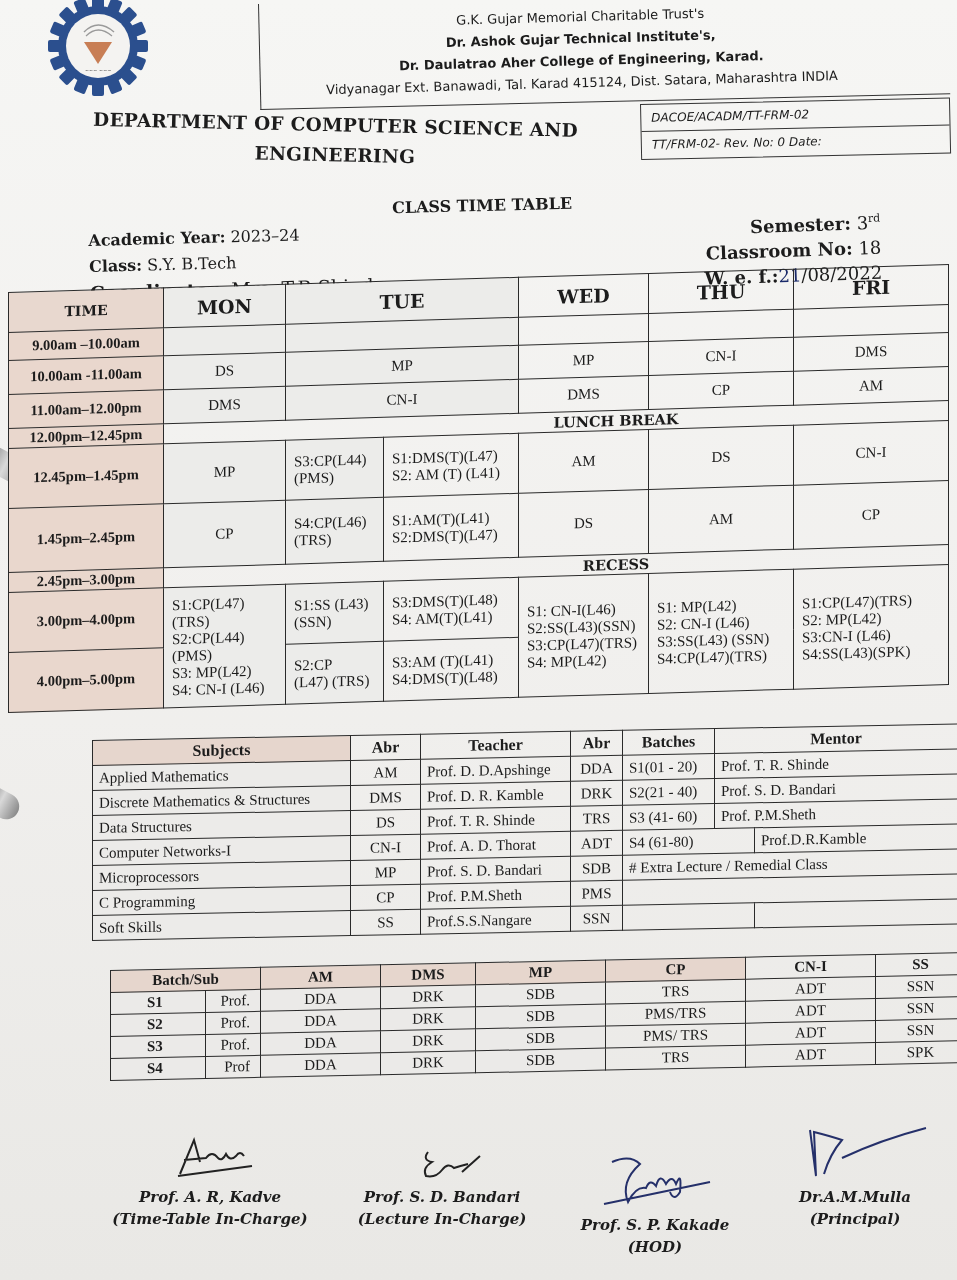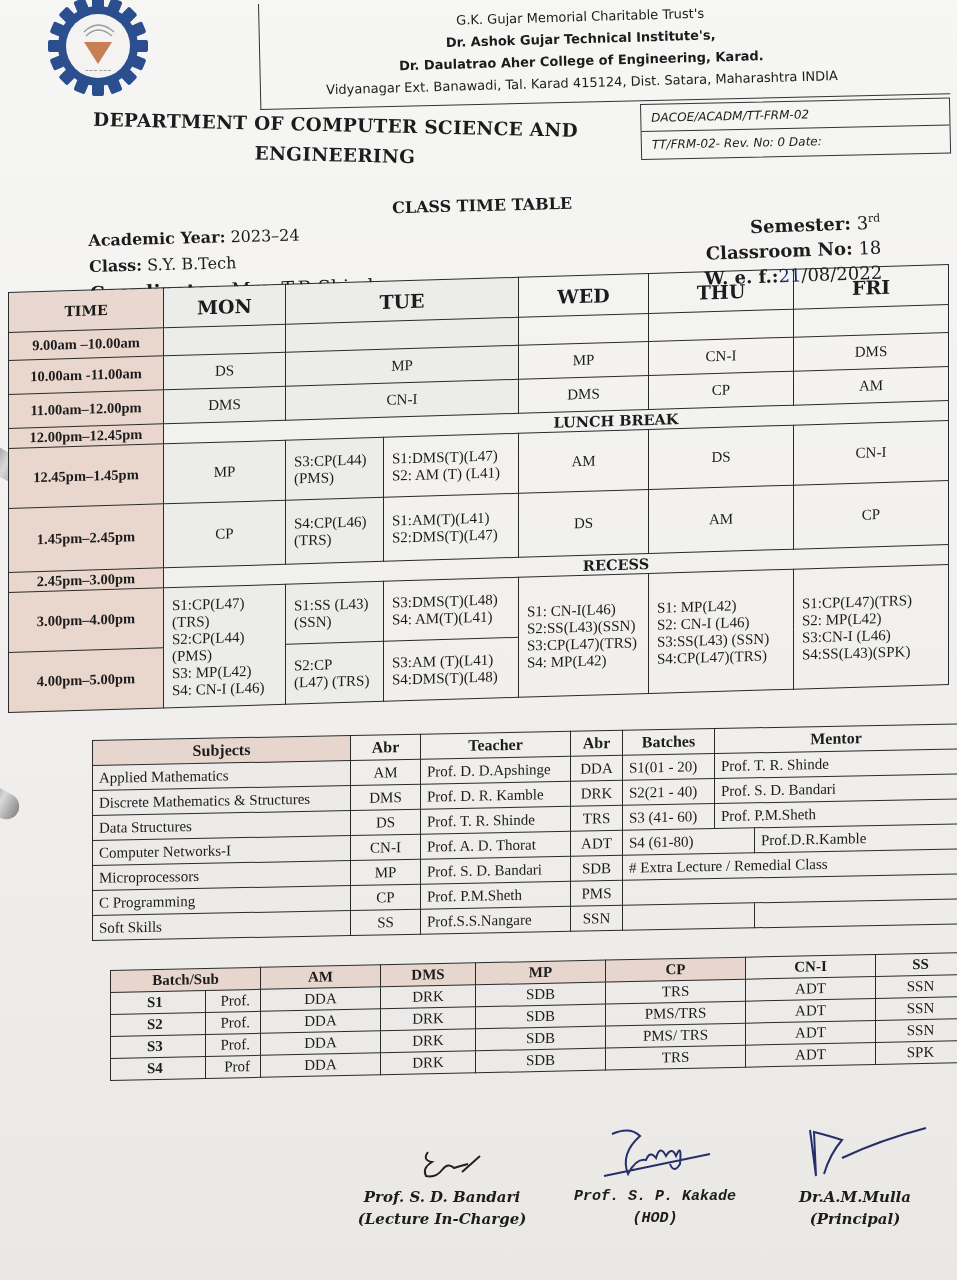--- a/index.html
+++ b/index.html
@@ -470,28 +470,35 @@
         <td class="g">DRK</td>
         <td class="g">SDB</td>
         <td>TRS</td>
         <td>ADT</td>
         <td>SPK</td>
       </tr>
     </tbody>
       </table>
   </div>
 
+  <div class="sig" style="left:100px; top:1132px;">
+    <svg width="100" height="50" viewBox="0 0 100 50">
+      <path d="M20,42 L34,8 L40,30 M24,28 L46,26 Q52,18 58,26 Q62,30 66,22 Q70,30 76,24 Q80,18 84,24 M18,44 L92,34" stroke="#222" stroke-width="2" fill="none"></path>
+    </svg>
+    <div>Prof. A. R, Kadve</div>
+    <div>(Time-Table In-Charge)</div>
+  </div>
   <div class="sig" style="left:332px; top:1132px;">
     <svg width="100" height="50" viewBox="0 0 100 50">
       <path d="M36,20 Q30,28 40,30 Q30,36 34,44 Q44,46 50,38 Q56,30 62,36 Q68,34 76,32 M70,40 L88,24" stroke="#222" stroke-width="2" fill="none"></path>
     </svg>
     <div>Prof. S. D. Bandari</div>
     <div>(Lecture In-Charge)</div>
   </div>
-  <div class="sig" style="left:545px; top:1124px;font-family:Liberation Mono, monospace;">
+  <div class="sig" style="left:545px; top:1152px;">
     <svg width="130" height="58" viewBox="0 0 130 58">
       <path d="M22,10 Q40,2 50,12 Q30,30 38,50 Q46,34 56,36 Q60,26 66,34 Q70,20 76,32 Q82,22 86,32 Q92,18 90,40 Q84,50 80,40 M14,52 L120,30" stroke="#25306a" stroke-width="2" fill="none"></path>
     </svg>
     <div>Prof. S. P. Kakade</div>
     <div>(HOD)</div>
   </div>
   <div class="sig" style="left:745px; top:1124px;">
     <svg width="150" height="58" viewBox="0 0 150 58">
       <path d="M30,6 L36,52 L34,8 Q50,12 62,16 Q50,30 44,50 M62,34 Q100,16 146,4" stroke="#25306a" stroke-width="2" fill="none"></path>
     </svg>

